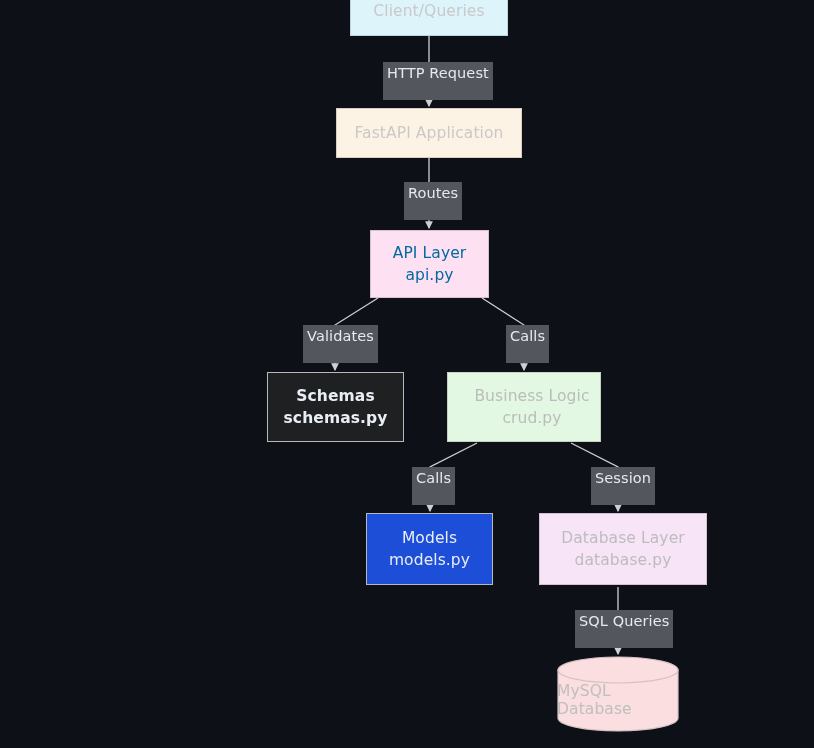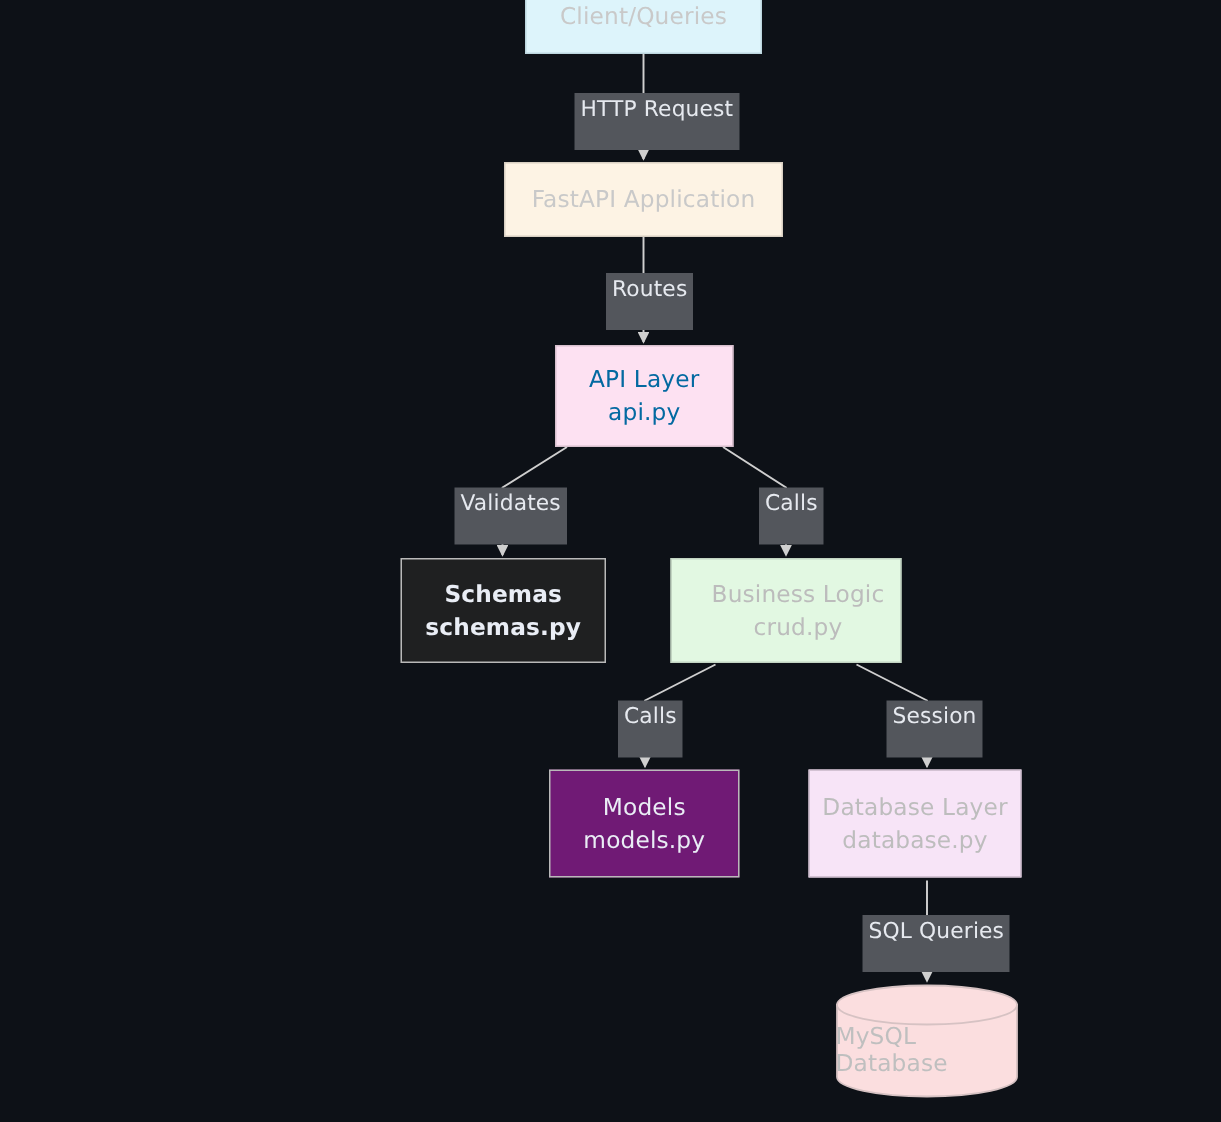--- a/index.html
+++ b/index.html
@@ -33,21 +33,21 @@
     border: 1px solid #c8c8c8;
     letter-spacing: 0.1px;
   }
   .node .line2 { display: block; }
   
   .n-client   { background: #ddf4fb; color: #c9c9c9; border-color: #bcd6de; }
   .n-fastapi  { background: #fdf3e4; color: #c9c9c9; border-color: #d8cfc2; }
   .n-api      { background: #fde1f2; color: #0369a1; border-color: #d7bfcd; }
   .n-schemas  { background: #1f2021; color: #e9edf5; border-color: #b9b9b9; font-weight: bold; }
   .n-business { background: #e2f8e2; color: #bcbcbc; border-color: #c2d4c2; padding-left: 16px; }
-  .n-models   { background: #701a75; color: #e9edf5; border-color: #b9b9b9; }
+  .n-models   { background: #1d4ed8; color: #e9edf5; border-color: #b9b9b9; }
   .n-database { background: #f7e4f7; color: #bdbdbd; border-color: #d3c2d3; }
 
   
   .cylinder {
     position: absolute;
     display: flex;
     align-items: center;
     justify-content: center;
     font-size: 15.5px;
     color: #bfbfbf;
@@ -125,21 +125,21 @@
 <div class="node n-business" style="left:447px; top:372px; width:154px; height:70px;">
   <span>Business Logic</span>
   <span class="line2">crud.py</span>
 </div>
 
 <div class="node n-models" style="left:366px; top:513px; width:127px; height:72px;">
   <span>Models</span>
   <span class="line2">models.py</span>
 </div>
 
-<div class="node n-database" style="left:539px; top:513px; width:142px; height:72px;">
+<div class="node n-database" style="left:539px; top:513px; width:168px; height:72px;">
   <span>Database Layer</span>
   <span class="line2">database.py</span>
 </div>
 
 <div class="cylinder" style="left:557px; top:656px; width:122px; height:76px;">
   <svg class="cyl-svg" viewBox="0 0 122 76" preserveAspectRatio="none" xmlns="http://www.w3.org/2000/svg">
     <path d="M 1 14 L 1 62 A 60 13 0 0 0 121 62 L 121 14 Z" fill="#fbdedf" stroke="#d6c2c3" stroke-width="1.2"></path>
     <ellipse cx="61" cy="14" rx="60" ry="13" fill="#fbdedf" stroke="#d6c2c3" stroke-width="1.2"></ellipse>
   </svg>
   <span class="cyl-label">MySQL Database</span>

